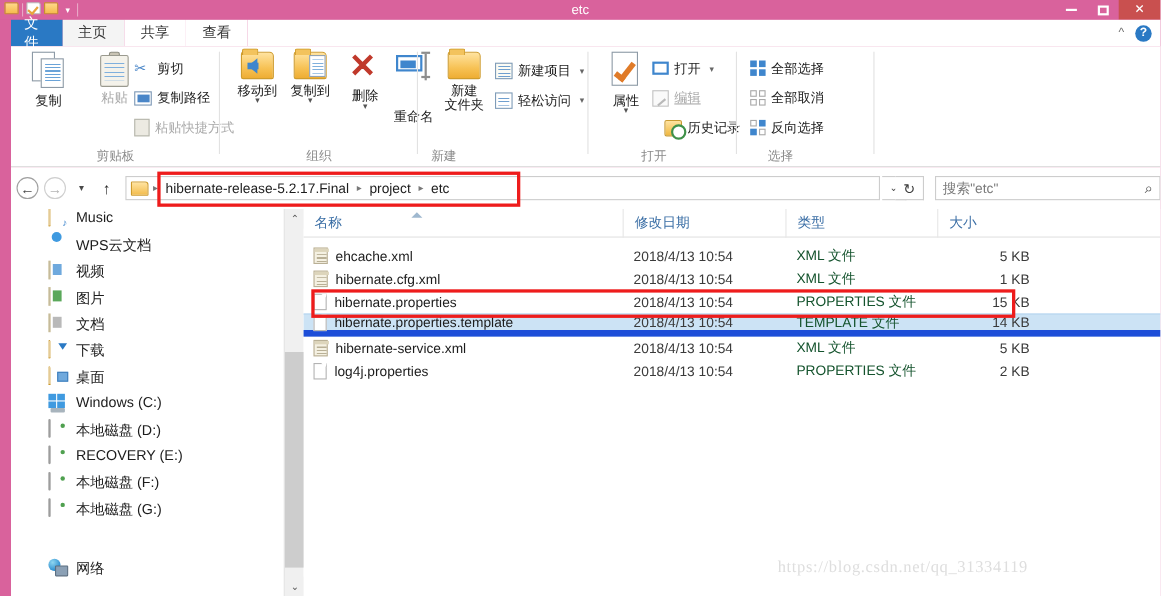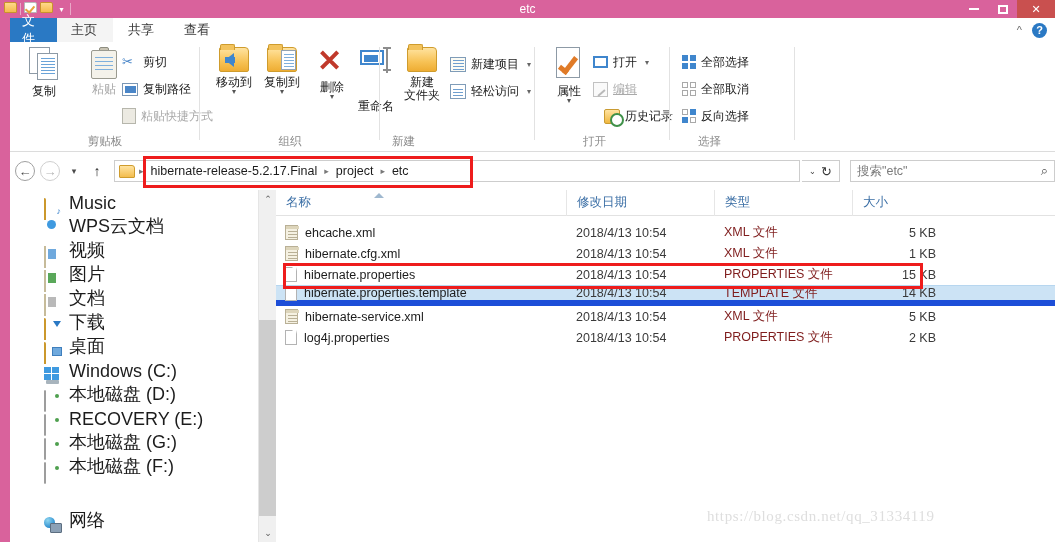--- a/index.html
+++ b/index.html
@@ -347,22 +347,22 @@
   
   .content {
     position: absolute; left: 10px; top: 190px;
     width: 1045px; height: 352px; background: #ffffff;
   }
   .navpane {
     position: absolute; left: 0; top: 0; width: 248px; height: 352px;
     background: #ffffff; overflow: hidden;
   }
   .nav-item {
-    height: 24px; display: flex; align-items: flex-end; gap: 8px;
-    padding-left: 34px; font-size: 18px; color: #1c1c1c;
+    height: 24px; display: flex; align-items: flex-start; gap: 8px;
+    padding-left: 34px; font-size: 13px; color: #1c1c1c;
   }
   .nav-item .nic { position: relative; width: 17px; height: 15px; flex: none; }
   .ni-folder {
     width: 16px; height: 13px;
     background: linear-gradient(180deg,#ffe2a2,#f2bc4f);
     border: 1px solid #cb982c; border-radius: 1px 3px 1px 1px;
   }
   .ni-music::after {
     content: "♪"; position: absolute; right: 0px; bottom: -2px;
     font-size: 9px; color: #3f86cd;
@@ -471,21 +471,21 @@
     border-bottom: 5px solid #9fb8cf;
   }
   .fl-row {
     height: 21px; display: flex; align-items: center;
     font-size: 12.5px; color: #1c1c1c;
   }
   .fl-row.selected { background: #cce3f5; border-top: 1px solid #b7d6ef; border-bottom: 6px solid #1d4ed8; }
   .cell { display: flex; align-items: center; height: 21px; }
   .cell.name { width: 290px; padding-left: 9px; gap: 7px; }
   .cell.date { width: 148px; padding-left: 10px; color: #3a3a3a; }
-  .cell.type { width: 138px; padding-left: 10px; color: #7f1d1d; }
+  .cell.type { width: 138px; padding-left: 10px; color: #14532d; }
   .cell.size { width: 100px; justify-content: flex-end; padding-right: 16px; color: #3a3a3a; }
   .fi { position: relative; width: 14px; height: 16px; flex: none; }
   .fi-xml {
     width: 13px; height: 15px; background: #f5f1e2;
     border: 1px solid #b9b096;
   }
   .fi-xml::before {
     content: ""; position: absolute; left: 0; top: 0; width: 13px; height: 3px;
     background: #ddd5bb;
   }
@@ -785,25 +785,25 @@
       <div class="nav-item">
         <span class="nic"><span class="ni-drive"><i></i></span></span>
         <span>本地磁盘 (D:)</span>
       </div>
       <div class="nav-item">
         <span class="nic"><span class="ni-drive"><i></i></span></span>
         <span>RECOVERY (E:)</span>
       </div>
       <div class="nav-item">
         <span class="nic"><span class="ni-drive"><i></i></span></span>
+        <span>本地磁盘 (F:)</span>
+      </div>
+      <div class="nav-item">
+        <span class="nic"><span class="ni-drive"><i></i></span></span>
         <span>本地磁盘 (G:)</span>
-      </div>
-      <div class="nav-item">
-        <span class="nic"><span class="ni-drive"><i></i></span></span>
-        <span>本地磁盘 (F:)</span>
       </div>
       <div class="nav-spacer"></div>
       <div class="nav-spacer"></div>
       <div class="nav-spacer"></div>
       <div class="nav-item">
         <span class="nic ni-net"></span>
         <span>网络</span>
       </div>
     </div>
 

